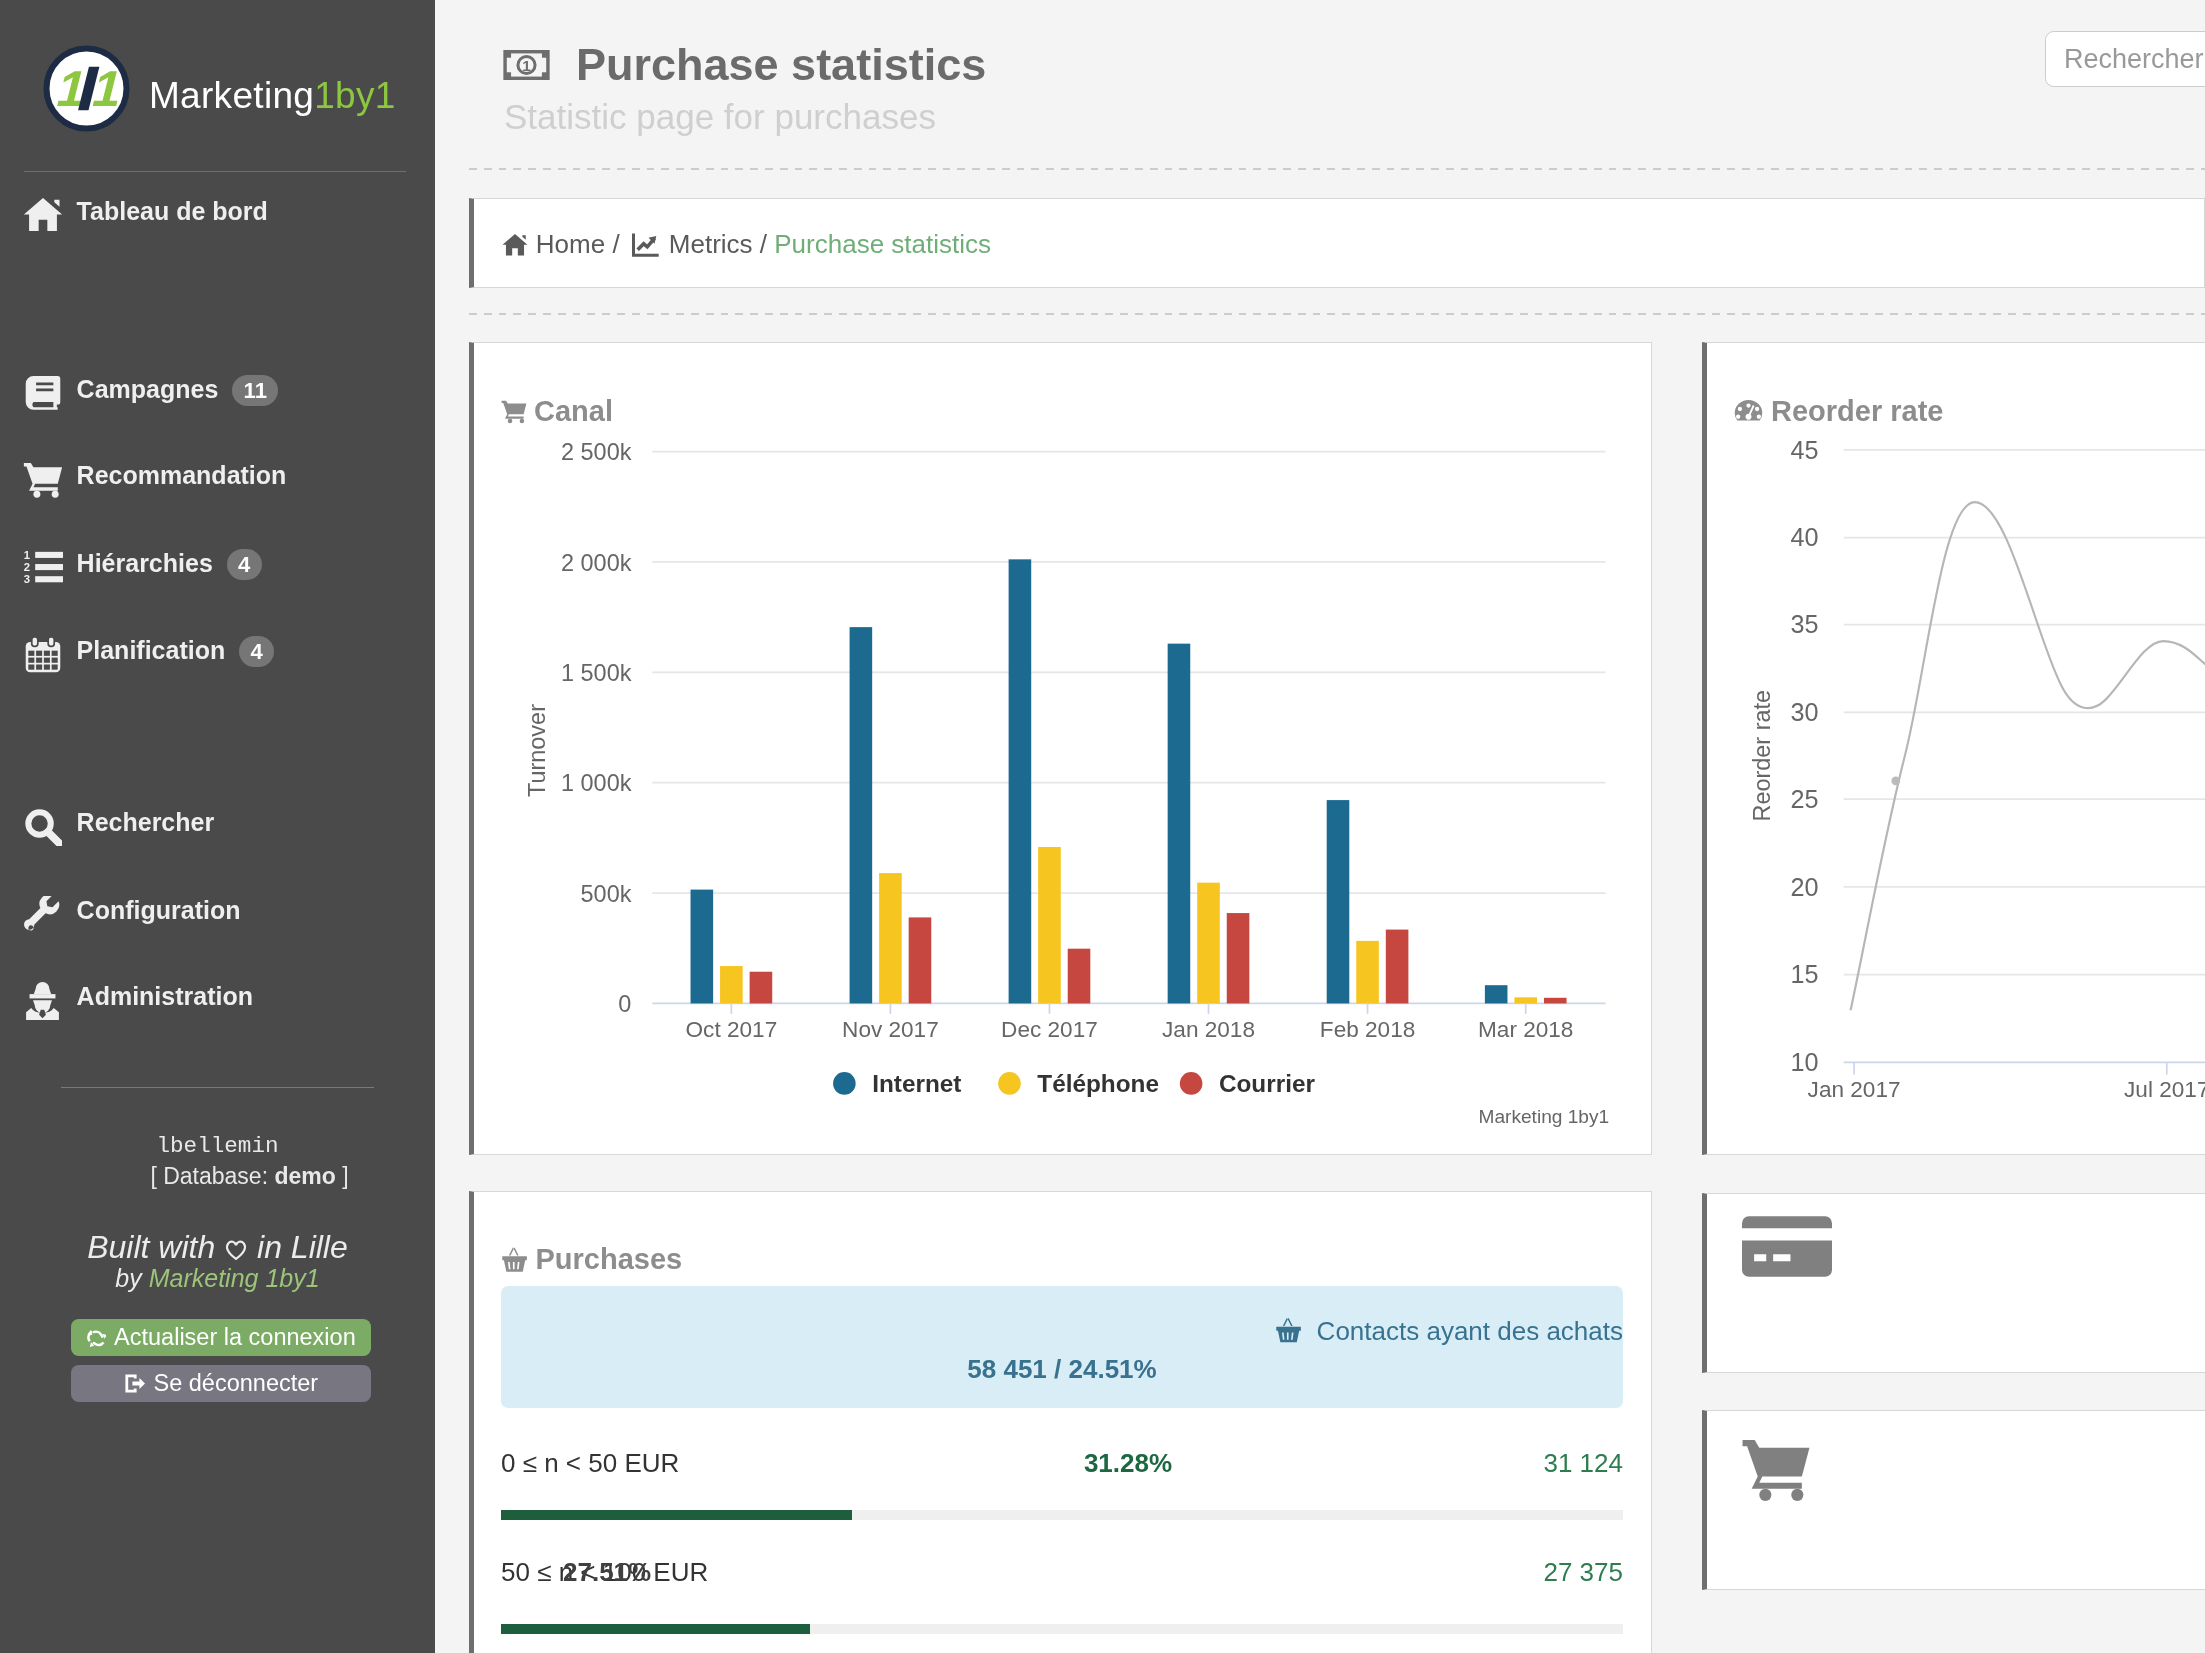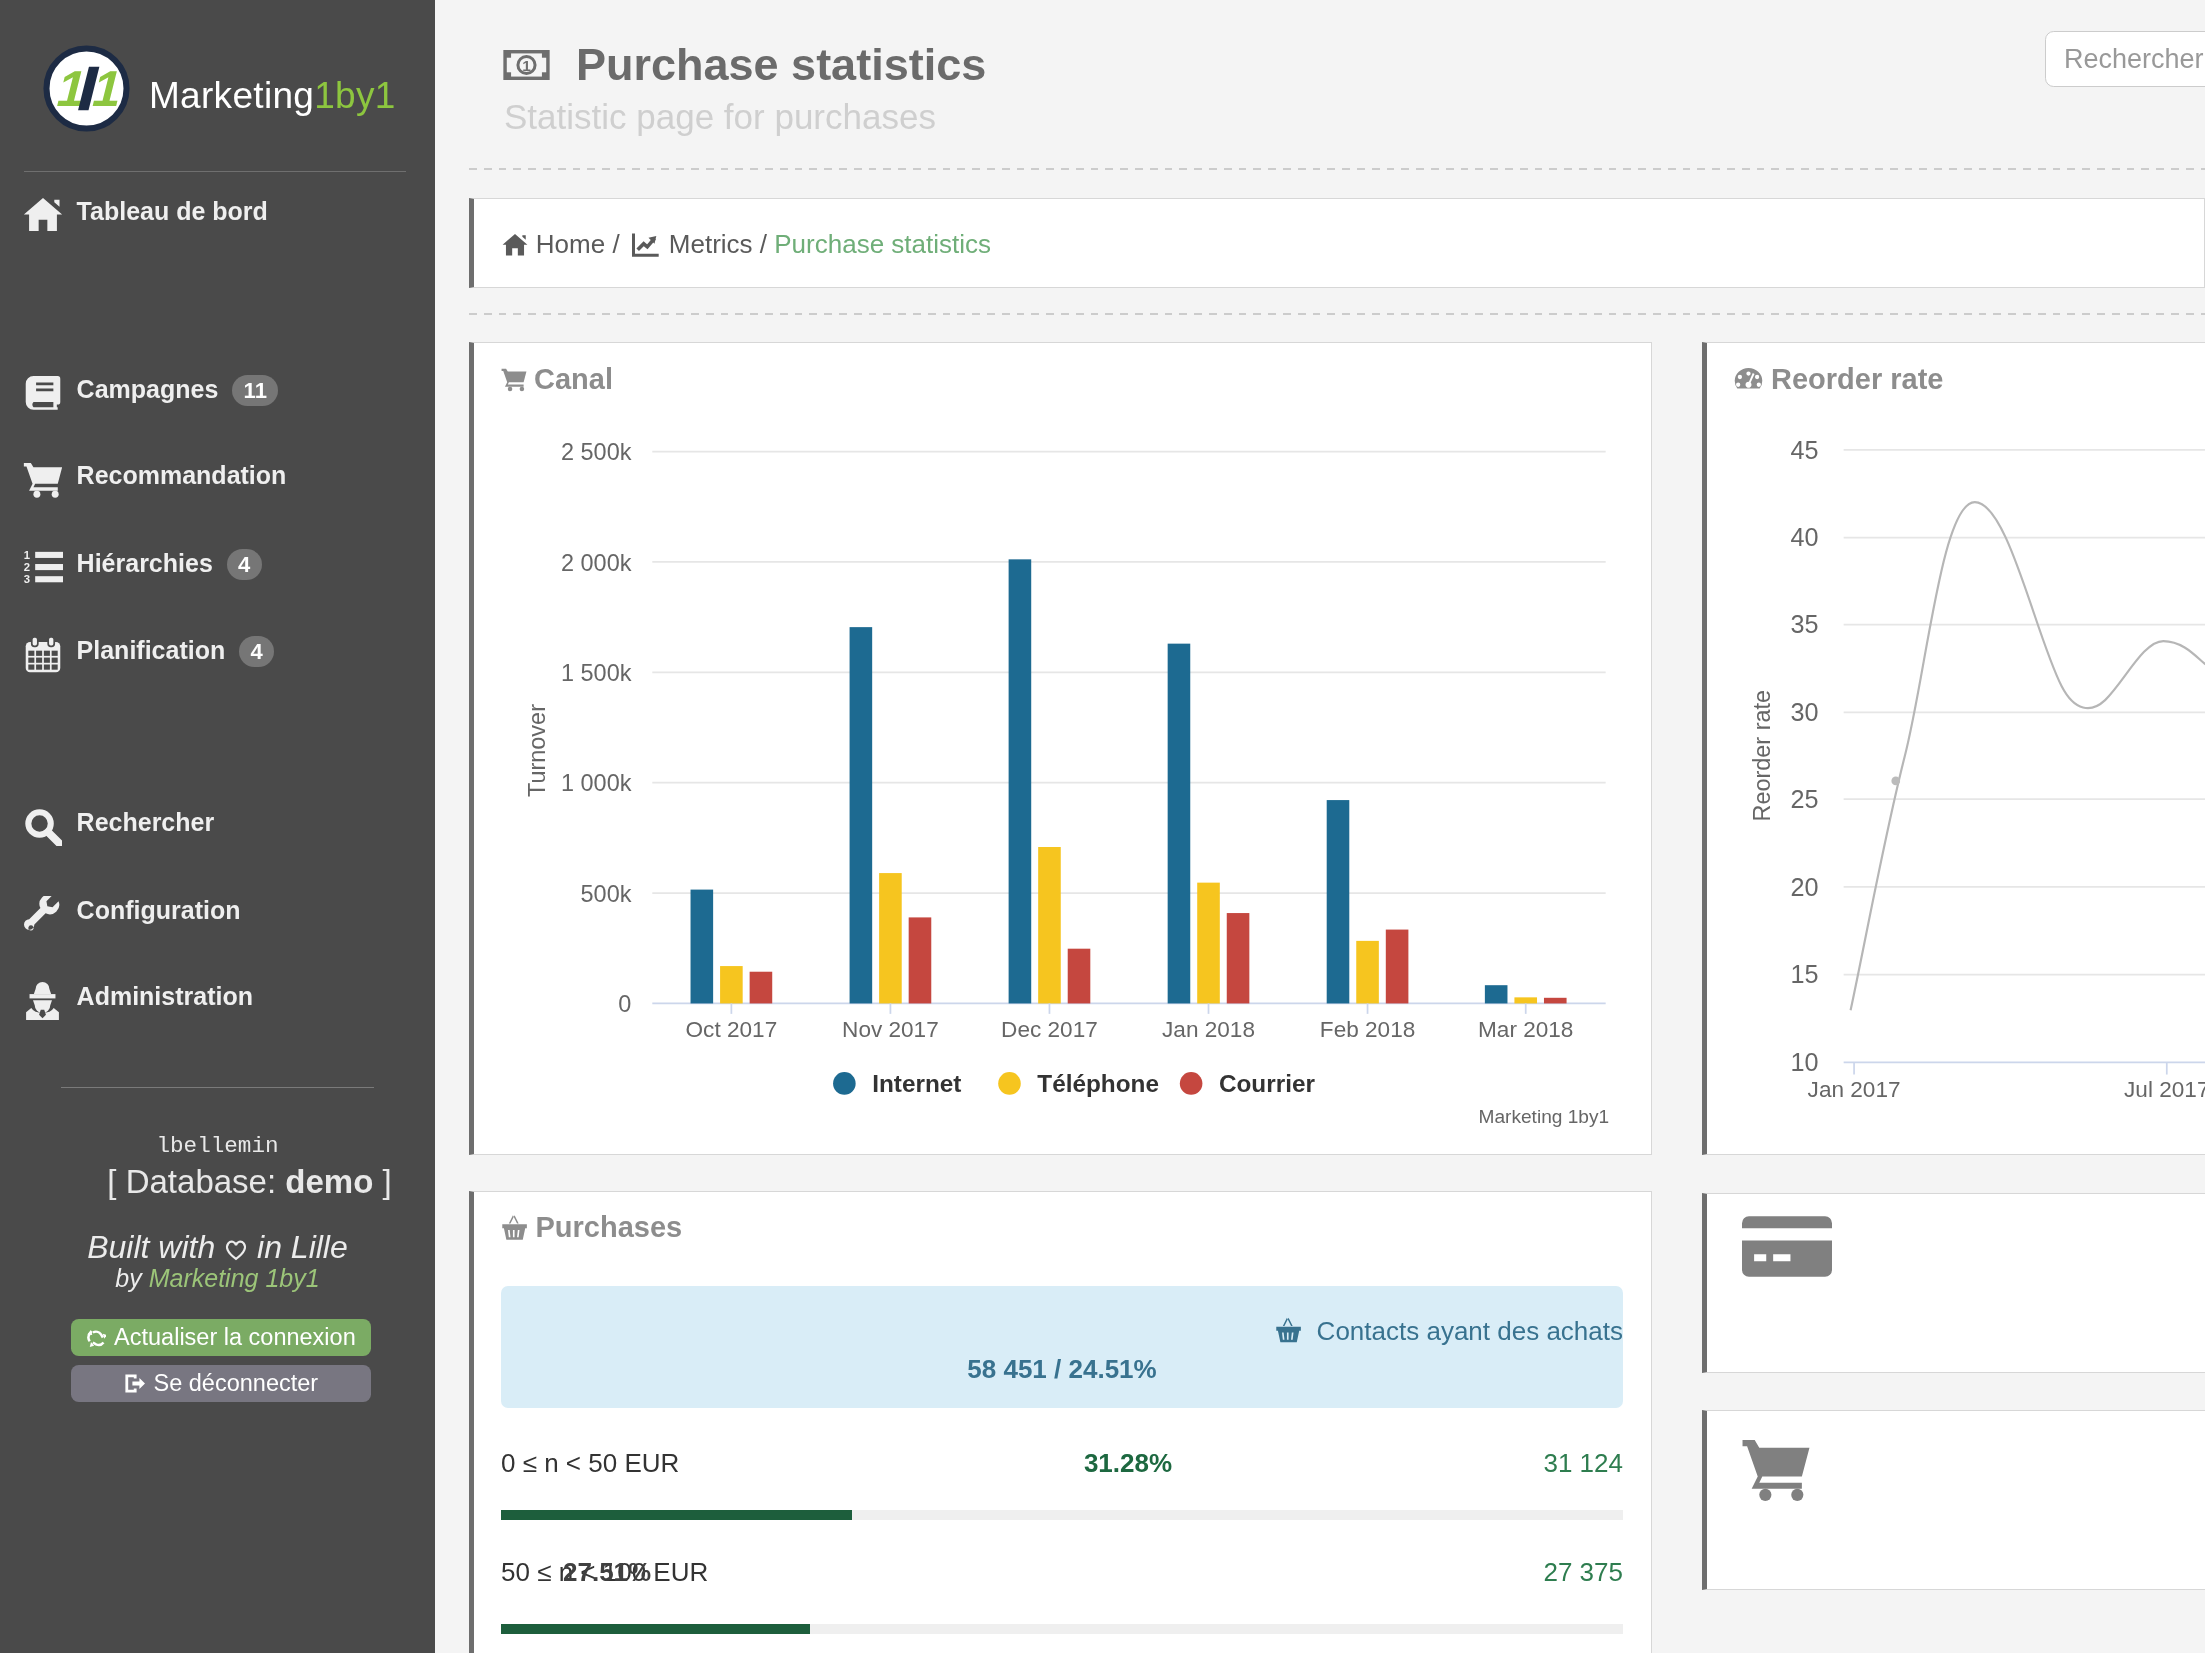--- a/index.html
+++ b/index.html
@@ -7,21 +7,21 @@
 .abs{position:absolute;}
 .mitem{position:absolute;left:0;width:435px;height:87px;display:flex;align-items:flex-start;
 color:#efefef;font-size:25px;font-weight:bold;}
 .mitem .ic{width:40px;display:flex;justify-content:center;margin-left:22.6px;}
 .mitem .lbl{margin-left:14px;}
 .badge{background:#767676;color:#fff;font-size:22px;font-weight:bold;border-radius:17.4px;
 padding:3.5px 11.3px;margin-left:14px;line-height:1.1;}
 .mitem.active{background:#f8f8f8;color:#4a4a4a;border-left:6px solid #70b352;}
 .mitem.active .ic{margin-left:16.5px;}
 .panel{position:absolute;background:#fff;border:0.9px solid #d7d7d7;border-left:5.2px solid #6e6e6e;box-sizing:border-box;}
-.ptitle{position:absolute;color:#8d8d8d;font-size:29px;font-weight:bold;display:flex;align-items:center;}
+.ptitle{position:absolute;color:#8d8d8d;font-size:29px;font-weight:bold;display:flex;align-items:center;margin-top:32px;}
 .ptitle svg{margin-right:7px;}
 .dash{position:absolute;left:469px;width:1736px;height:1.7px;
 background:repeating-linear-gradient(90deg,#ccc 0 7.8px,transparent 7.8px 14.8px);}
 svg text{font-family:"Liberation Sans",sans-serif;}
 </style></head><body>
 <div id="sidebar">
 <svg class="abs" style="left:43px;top:45px" width="87" height="87" viewBox="0 0 100 100">
 <circle cx="50" cy="50" r="46" fill="#fff" stroke="#1d2b44" stroke-width="7"></circle>
 <g transform="skewX(-14)" font-family="Liberation Sans,sans-serif" font-weight="bold" font-size="58" fill="#8dc63f">
 <text x="30" y="70">1</text>
@@ -134,21 +134,21 @@
             <path d="M10 21 h22 l-2 6 a9 9 0 0 1 -18 0 Z"></path>
             <path d="M8 30 a14 9 0 0 0 26 0 l6 5 v9 H2 v-9 Z"></path>
             <path d="M19 32 h4 l2 6 -4 4 -4-4 Z" fill="#4a4a4a"></path>
           </g>
         </svg>
       </span>
       <span class="lbl">Administration</span>
     </div>
 <div class="abs" style="left:61px;top:1087px;width:313px;border-top:1.7px solid #7a7a7a"></div>
 <div class="abs" style="left:0;top:1133px;width:435px;text-align:center;color:#e8e8e8;font-family:'Liberation Mono',monospace;font-size:22.6px;">lbellemin</div>
-<div class="abs" style="left:0;top:1163px;width:499px;text-align:center;color:#e8e8e8;font-size:33px;">[ Database: <b>demo</b> ]</div>
+<div class="abs" style="left:0;top:1163px;width:499px;text-align:center;color:#e8e8e8;font-size:23px;">[ Database: <b>demo</b> ]</div>
 <div class="abs" style="left:0;top:1229px;width:435px;text-align:center;color:#ececec;font-size:32px;font-style:italic;">Built with <svg width="24" height="22.6" viewBox="0 0 28 26" style="vertical-align:-3.5px">
         <path d="M14 23 C3 15 2 9 5 5 C8 1 13 3 14 7 C15 3 20 1 23 5 C26 9 25 15 14 23 Z" fill="none" stroke="#ececec" stroke-width="2.6"></path>
       </svg> in Lille</div>
 <div class="abs" style="left:0;top:1264px;width:435px;text-align:center;color:#ececec;font-size:25px;font-style:italic;">by <span style="color:#9cc579">Marketing 1by1</span></div>
 <div class="abs" style="left:71px;top:1319px;width:300px;height:37px;background:#7bab64;border-radius:7.8px;color:#fff;font-size:23.5px;white-space:nowrap;font-weight:400;display:flex;align-items:center;justify-content:center;">
 <svg width="20" height="19" viewBox="0 0 32 30" style="margin-right:7.8px">
         <g fill="none" stroke="#fff" stroke-width="4">
           <path d="M11 7 a10 10 0 0 1 13 3 l3 5"></path>
           <path d="M28 23 a10 10 0 0 1 -12 3 l-5-3"></path>
           <path d="M6 21 a10 10 0 0 1 0-12 l3-4"></path>

